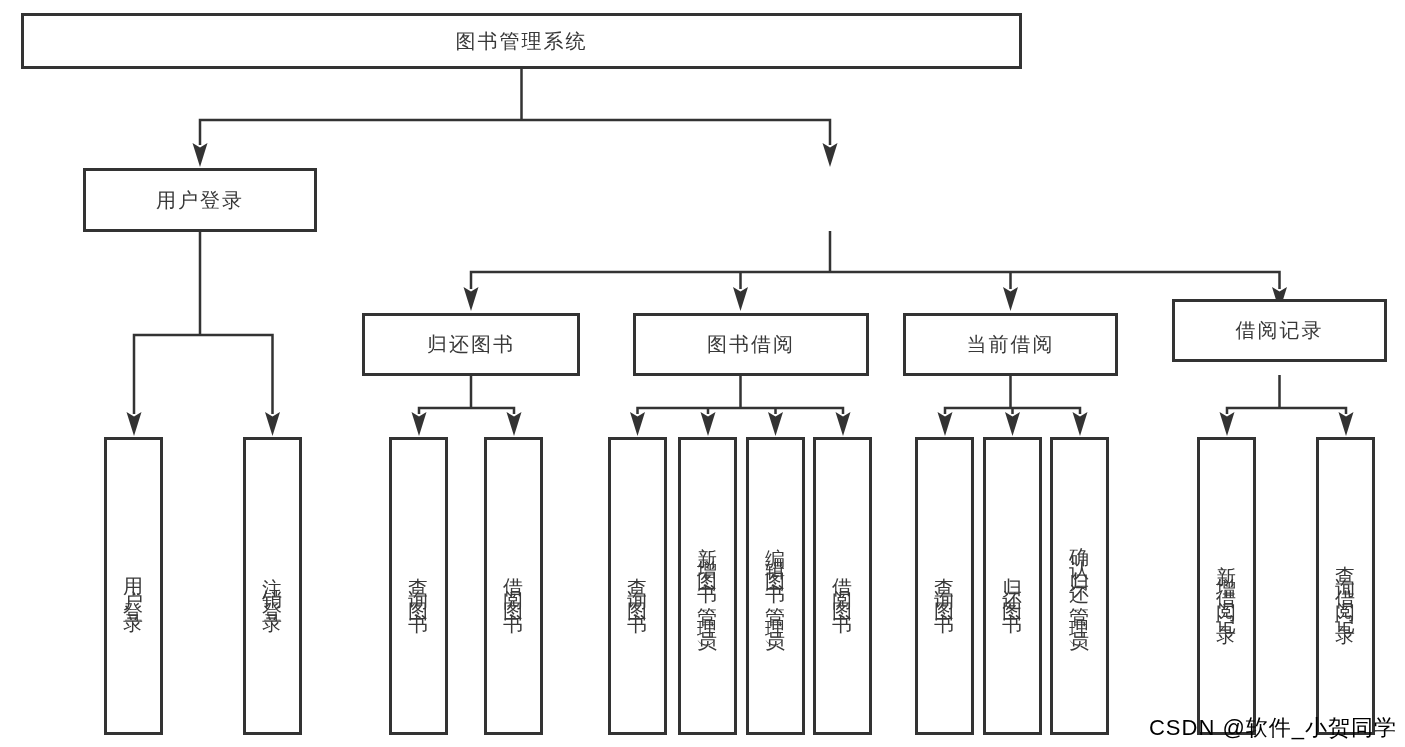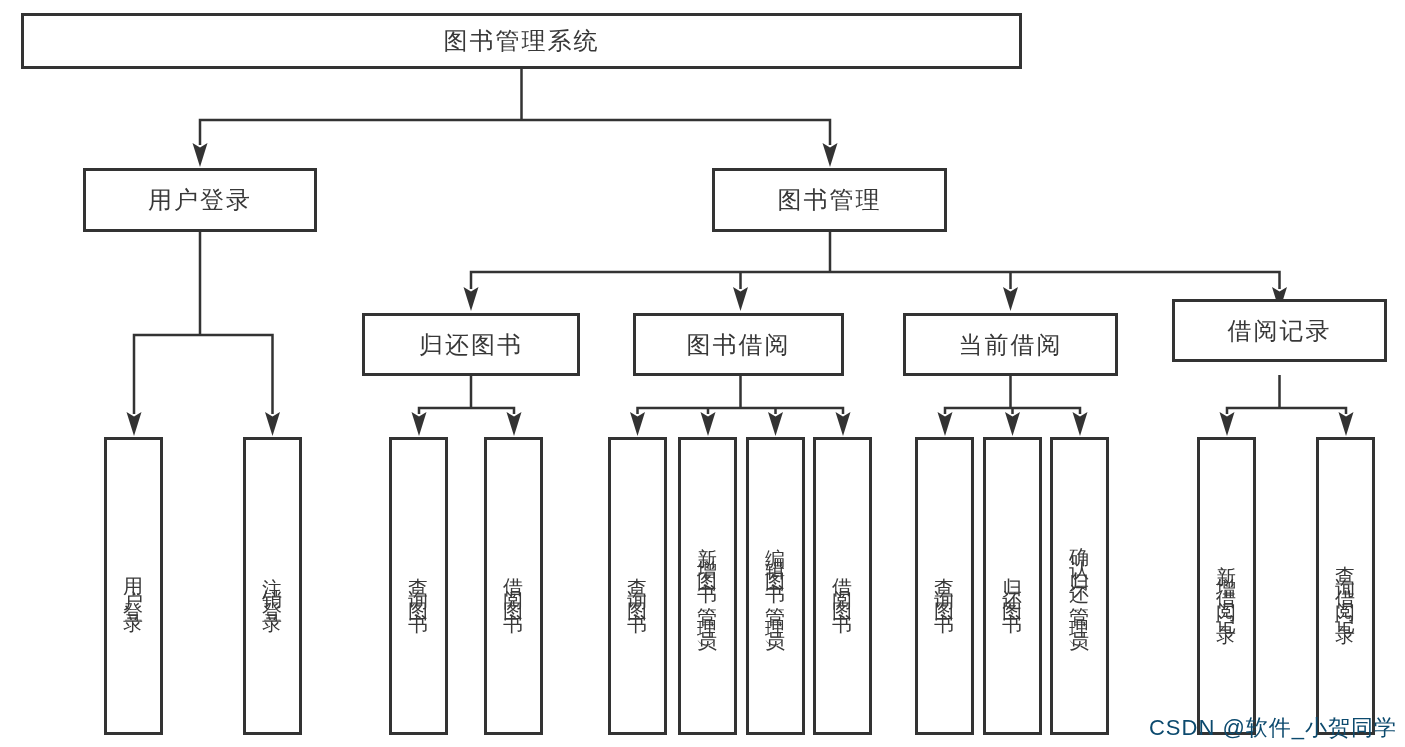--- a/index.html
+++ b/index.html
@@ -15,53 +15,53 @@
   .wires path.head{fill:#333333;stroke:none;}
   .box{
     position:absolute;
     box-sizing:border-box;
     background:#ffffff;
     border:3px solid #333333;
     display:flex;align-items:center;justify-content:center;
     color:#333333;
   }
   .box.h span{
-    font-size:24px;letter-spacing:2px;color:#383838;white-space:nowrap;
+    font-size:20px;letter-spacing:2px;color:#383838;white-space:nowrap;
   }
   .box.v span{
     writing-mode:vertical-rl;
     text-orientation:mixed;
     font-size:20px;
     letter-spacing:12px;
     color:#383838;
     line-height:1;
   }
   
   #n-root{left:21px;top:13px;width:1001px;height:56px;}
   
   #n-login{left:83px;top:168px;width:234px;height:64px;}
   #n-mgmt{left:712px;top:168px;width:235px;height:64px;}
   
   #n-rec{left:362px;top:313px;width:218px;height:63px;}
-  #n-borrow{left:633px;top:313px;width:211px;height:63px;}
+  #n-borrow{left:633px;top:313px;width:236px;height:63px;}
   #n-current{left:903px;top:313px;width:215px;height:63px;font-family:Liberation Mono, monospace;}
   #n-records{left:1172px;top:299px;width:215px;height:63px;}
   
   .leaf{top:437px;width:59px;height:298px;}
   #l1{left:104px;} #l2{left:243px;}
   #l3{left:389px;} #l4{left:484px;}
   #l5{left:608px;} #l6{left:678px;} #l7{left:746px;} #l8{left:813px;}
   #l9{left:915px;} #l10{left:983px;} #l11{left:1050px;}
   #l12{left:1197px;} #l13{left:1316px;}
 
   .watermark{
     position:absolute;
     right:8px;bottom:4px;
     font-size:22px;
-    color:#0c4a6e;
+    color:#000000;
     letter-spacing:1px;
     z-index:5;
     white-space:nowrap;
   }
 </style>
 </head>
 <body>
 
 <div class="stage">
 
@@ -100,23 +100,20 @@
     <path class="head" d="M1227 436 L1219.5 412 L1227 416.5 L1234.5 412 Z"></path>
     <path class="head" d="M1346 436 L1338.5 412 L1346 416.5 L1353.5 412 Z"></path>
   </svg>
 
   <div class="box h" id="n-root">
     <span>图书管理系统</span>
   </div>
 
   <div class="box h" id="n-login">
     <span>用户登录</span>
-  </div>
-  <div class="box h" id="n-mgmt">
-    <span>图书管理</span>
   </div>
 
   <div class="box h" id="n-rec">
     <span>归还图书</span>
   </div>
   <div class="box h" id="n-borrow">
     <span>图书借阅</span>
   </div>
   <div class="box h" id="n-current">
     <span>当前借阅</span>

